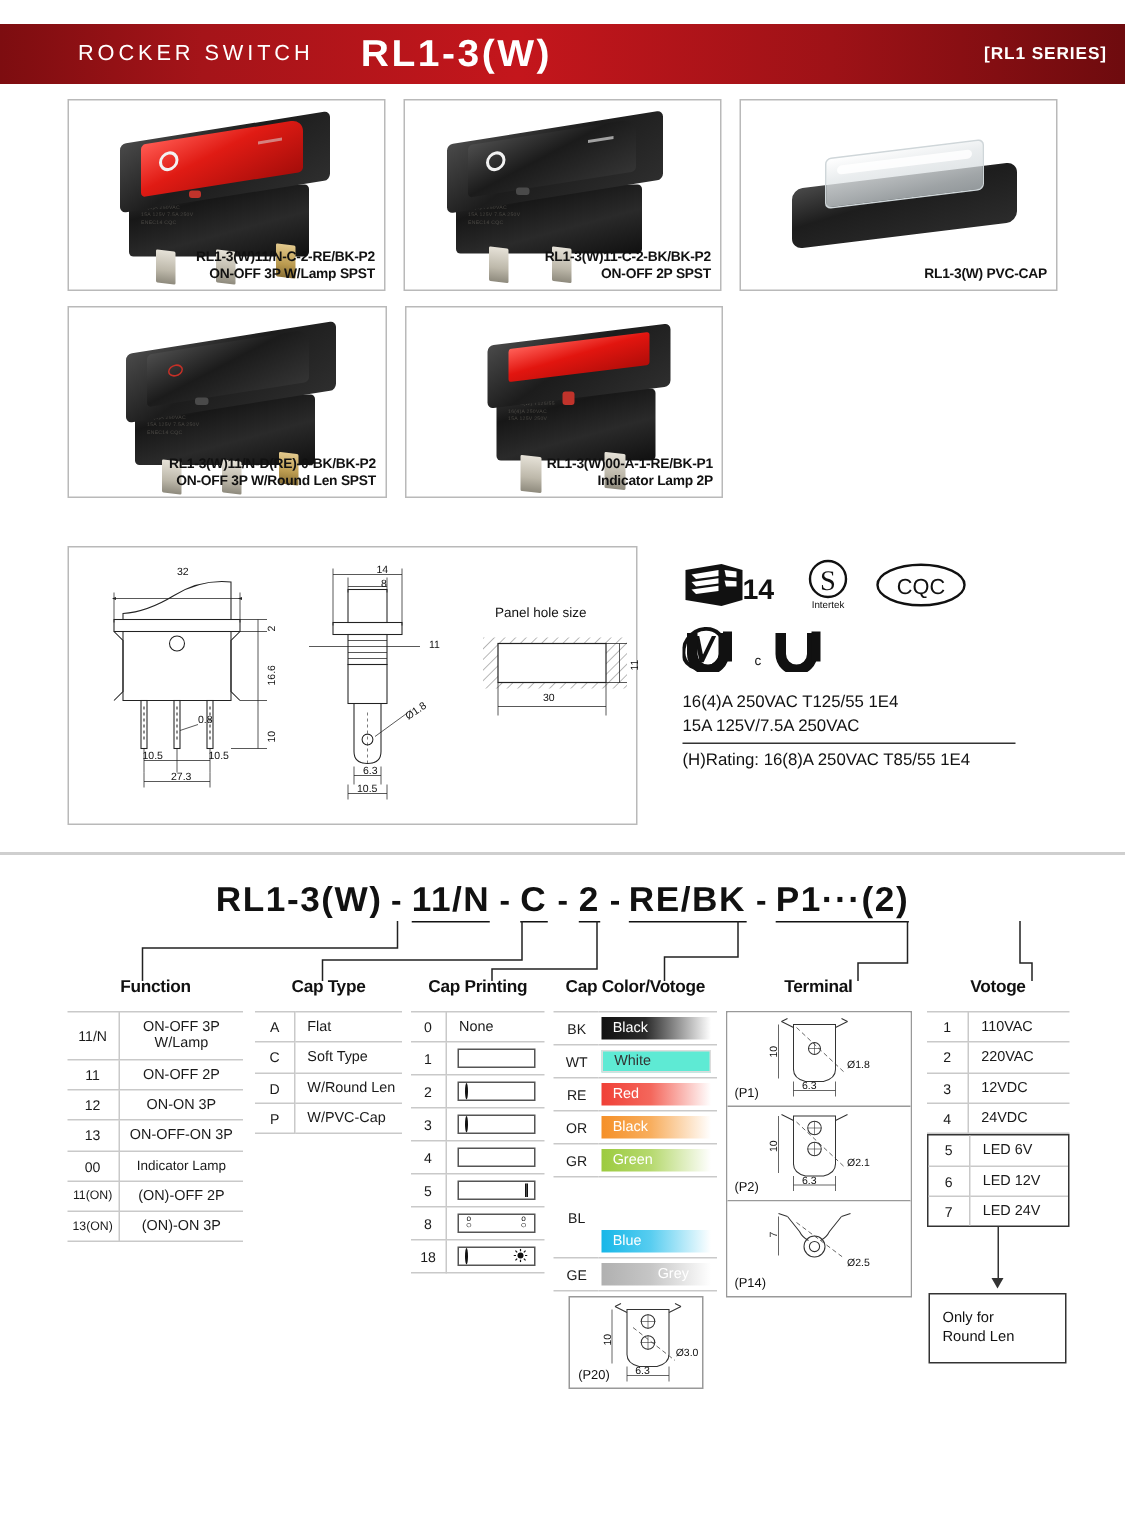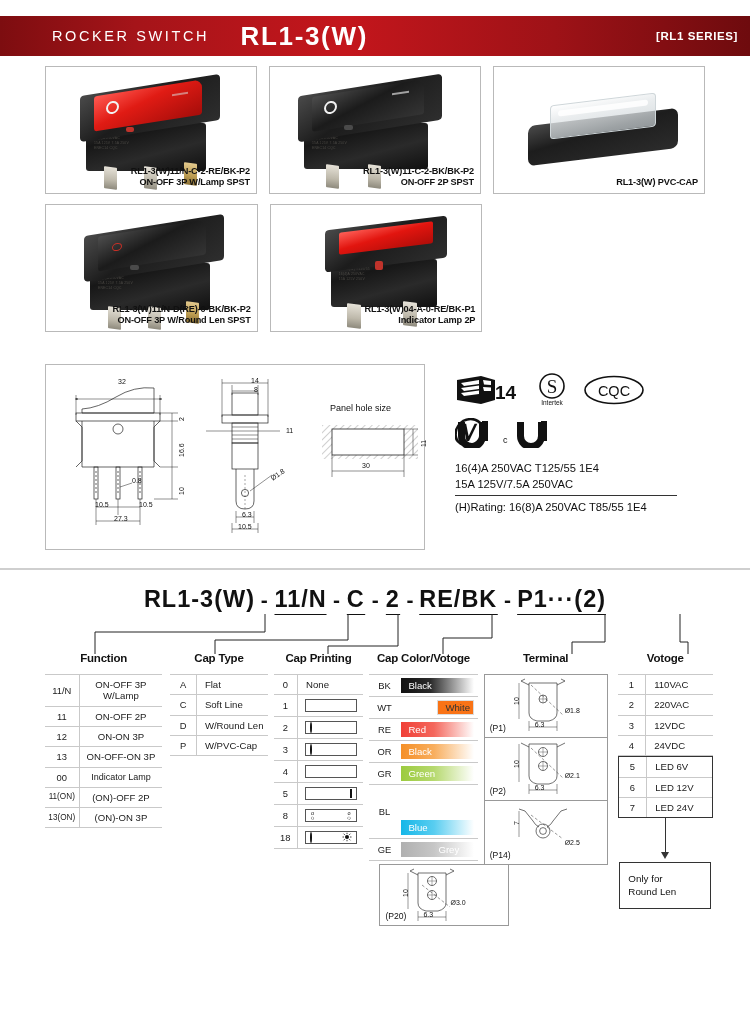--- a/index.html
+++ b/index.html
@@ -167,21 +167,21 @@
   }
   table.bt td.v { padding-left: 8px; }
   table.bt td.v.c { text-align: center; padding-left: 3px; }
 
   
   .swatch {
     height: 15px; display: flex; align-items: center; padding-left: 7px;
     font-size: 9.6px; line-height: 1;
   }
   .swatch.bk { background: linear-gradient(90deg,#111 0%,#2a2a2a 40%,#fff 100%); color:#fff; }
-  .swatch.wt { background: #f97316; color: #333; border: 1px solid #dcdcdc; height: 15px; margin-left: 36px; }
+  .swatch.wt { background: #5eead4; color: #333; border: 1px solid #dcdcdc; height: 15px; }
   .swatch.re { background: linear-gradient(90deg,#f04037 0%,#f4675c 45%,#fff 100%); color:#fff; }
   .swatch.or { background: linear-gradient(90deg,#f59028 0%,#f8ae5e 45%,#fff 100%); color:#fff; }
   .swatch.gr { background: linear-gradient(90deg,#9ccb3f 0%,#b6d96f 45%,#fff 100%); color:#fff; }
   .swatch.bl { background: linear-gradient(90deg,#16b7e8 0%,#58cdf0 45%,#fff 100%); color:#fff;margin-top:32px; }
   .swatch.ge { background: linear-gradient(90deg,#b0b0b0 0%,#c6c6c6 45%,#fff 100%); color:#fff;padding-left:37px; }
 
   
   .capbox {
     width: 52px; height: 13px; border: 1px solid #555; margin: 0 auto;
     position: relative; background: #fff;
@@ -205,21 +205,21 @@
 
   
   .termgrid { border: 1px solid #999; width: 124px; }
   .termcell {
     border-bottom: 1px solid #999; height: 63px; position: relative; background: #fff;
   }
   .termcell:last-child { border-bottom: none; }
   .termlabel { position: absolute; left: 5px; bottom: 4px; font-size: 8.6px; color: #111; }
   .t-dim { position: absolute; font-size: 7px; color: #111; white-space: nowrap; }
   .t-dim.vert { transform: rotate(-90deg); transform-origin: left top; }
-  .termgrid2 { border: 1px solid #999; width: 130px; }
+  .termgrid2 { border: 1px solid #999; width: 90px; }
 
   
   .volt-box { border: 1.6px solid #333; }
   .onlyfor {
     border: 1px solid #333; width: 92px; padding: 9px 8px; margin: 0 auto;
     font-size: 9.8px; line-height: 1.35; color: #111; text-align: left;
   }
   .arrow-wrap { height: 44px; position: relative; }
   .arrow-wrap .shaft {
     position: absolute; left: 50%; top: 0; width: 1px; height: 36px; background: #333;
@@ -339,21 +339,21 @@
             <span>16(4)A 250VAC</span>
             <span>15A 125V 250V</span>
         </div>
         <div class="sw-bezel" style="left:12px; top:4px; width:122px; height:42px; transform:skewY(-7deg);"></div>
         <div class="ind-red" style="left:26px; top:8px; width:94px; height:22px; transform:skewY(-7deg);"></div>
         <div style="position:absolute; left:62px; top:42px; width:8px; height:9px; background:#c0332b; border-radius:2px;"></div>
         <div class="sw-term" style="left:34px; top:85px; width:14px; height:24px; transform:skewY(6deg);"></div>
         <div class="sw-term" style="left:90px; top:83px; width:14px; height:24px; transform:skewY(6deg);"></div>
       </div>
       <div class="pcap">
-        <div class="pn">RL1-3(W)04-A-0-RE/BK-P1</div>
+        <div class="pn">RL1-3(W)00-A-1-RE/BK-P1</div>
         <div class="pd">Indicator Lamp 2P</div>
       </div>
     </div>
 
     <div style="flex:1;"></div>
   </div>
 </div>
 
 <div class="specpanel">
 
@@ -596,21 +596,21 @@
   <div class="col" style="width:106px; margin-left:8px;">
     <div class="col-title">Cap Type</div>
     <table class="bt">
       <tbody>
           <tr>
             <td class="k" style="width:26px;">A</td>
             <td class="v">Flat</td>
           </tr>
       <tr>
             <td class="k" style="width:26px;">C</td>
-            <td class="v">Soft   Line</td>
+            <td class="v">Soft   Type</td>
           </tr>
       <tr>
             <td class="k" style="width:26px;">D</td>
             <td class="v">W/Round  Len</td>
           </tr>
       <tr>
             <td class="k" style="width:26px;">P</td>
             <td class="v">W/PVC-Cap</td>
           </tr>
     </tbody>

